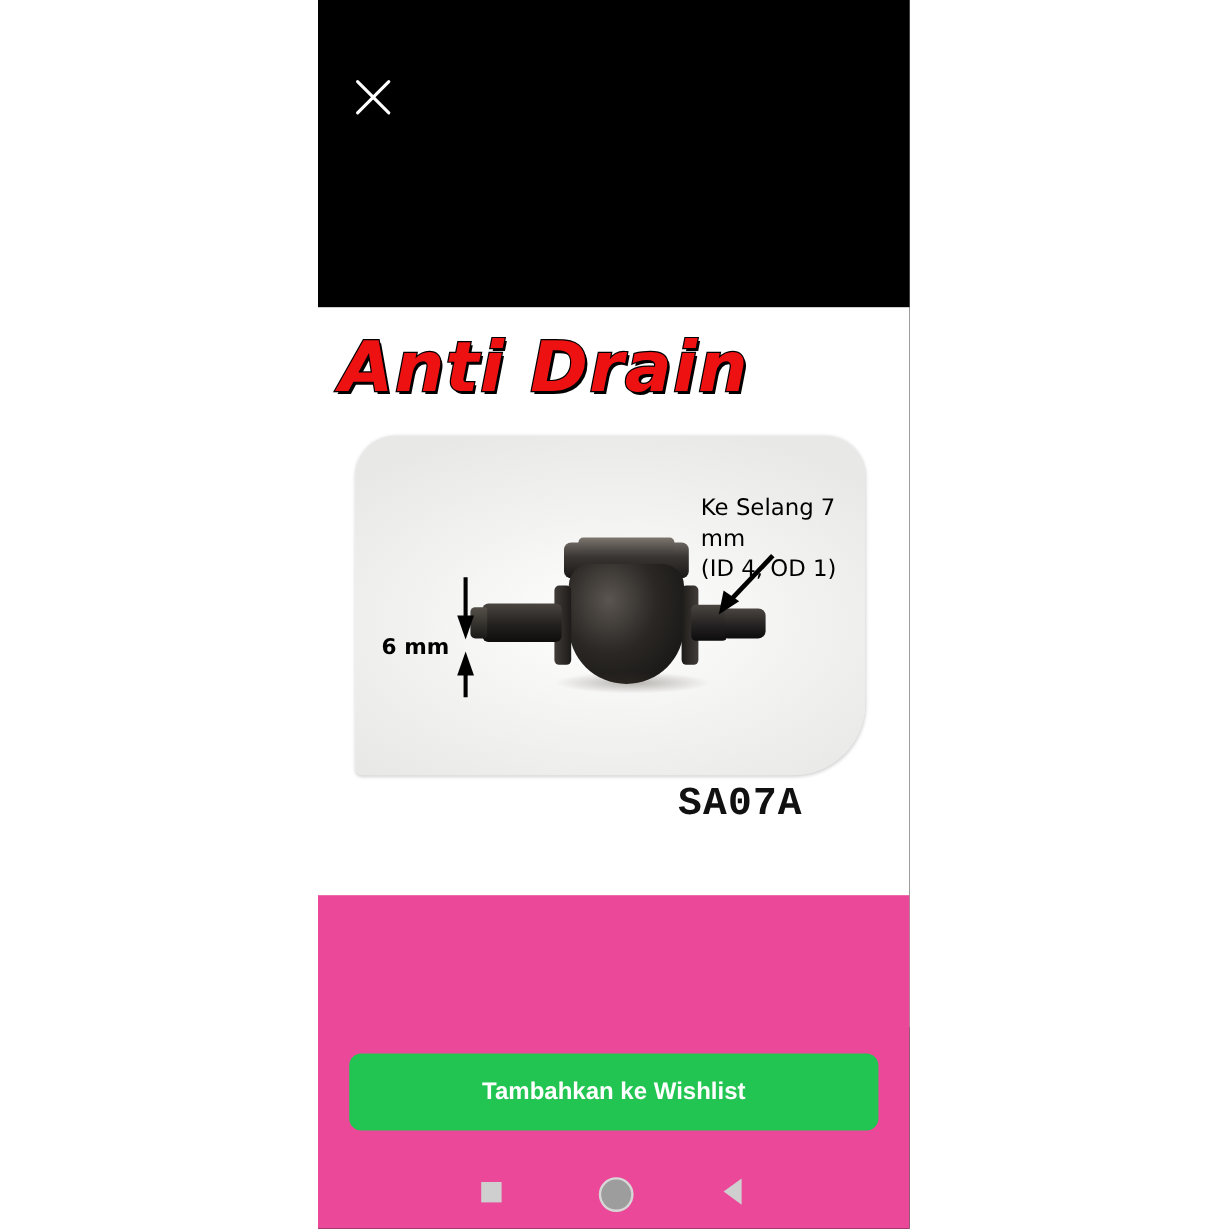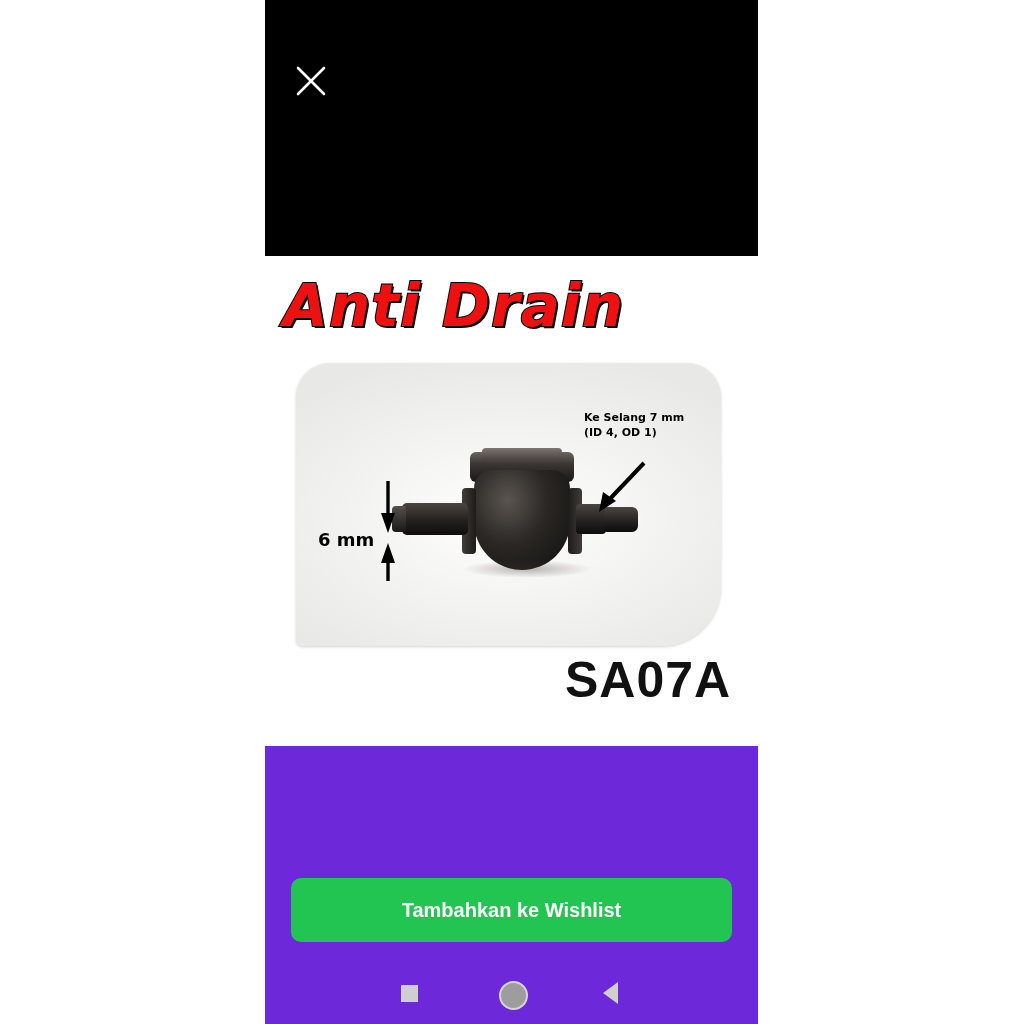--- a/index.html
+++ b/index.html
@@ -187,45 +187,45 @@
     font-family: "DejaVu Sans", sans-serif;
     font-weight: bold;
     font-size: 18px;
     color: #000;
   }
   .lbl-ke-selang {
     position: absolute;
     left: 288px;
     top: 48px;
     font-family: "DejaVu Sans", sans-serif;
-    font-weight: bold;
-    font-size: 11px;
+    font-weight: normal;
+    font-size: 19px;
     line-height: 1.35;
     color: #000;
   }
   .arrow-svg { position: absolute; left: 0; top: 0; }
   .sku {
     position: absolute;
     left: 300px;
     top: 395px;
-    font-family: Liberation Sans, sans-serif;
+    font-family: Liberation Mono, monospace;
     font-weight: bold;
-    font-size: 50px;
+    font-size: 33px;
     letter-spacing: 1px;
     color: #111;
   }
 
   
   .bottom-black {
     position: absolute;
     left: 0;
     top: 746px;
     width: 493px;
     height: 278px;
-    background: #6d28d9;
+    background: #ec4899;
   }
   .wishlist-btn {
     position: absolute;
     left: 26px;
     top: 132px;
     width: 441px;
     height: 64px;
     background: #23c552;
     border: none;
     border-radius: 10px;

